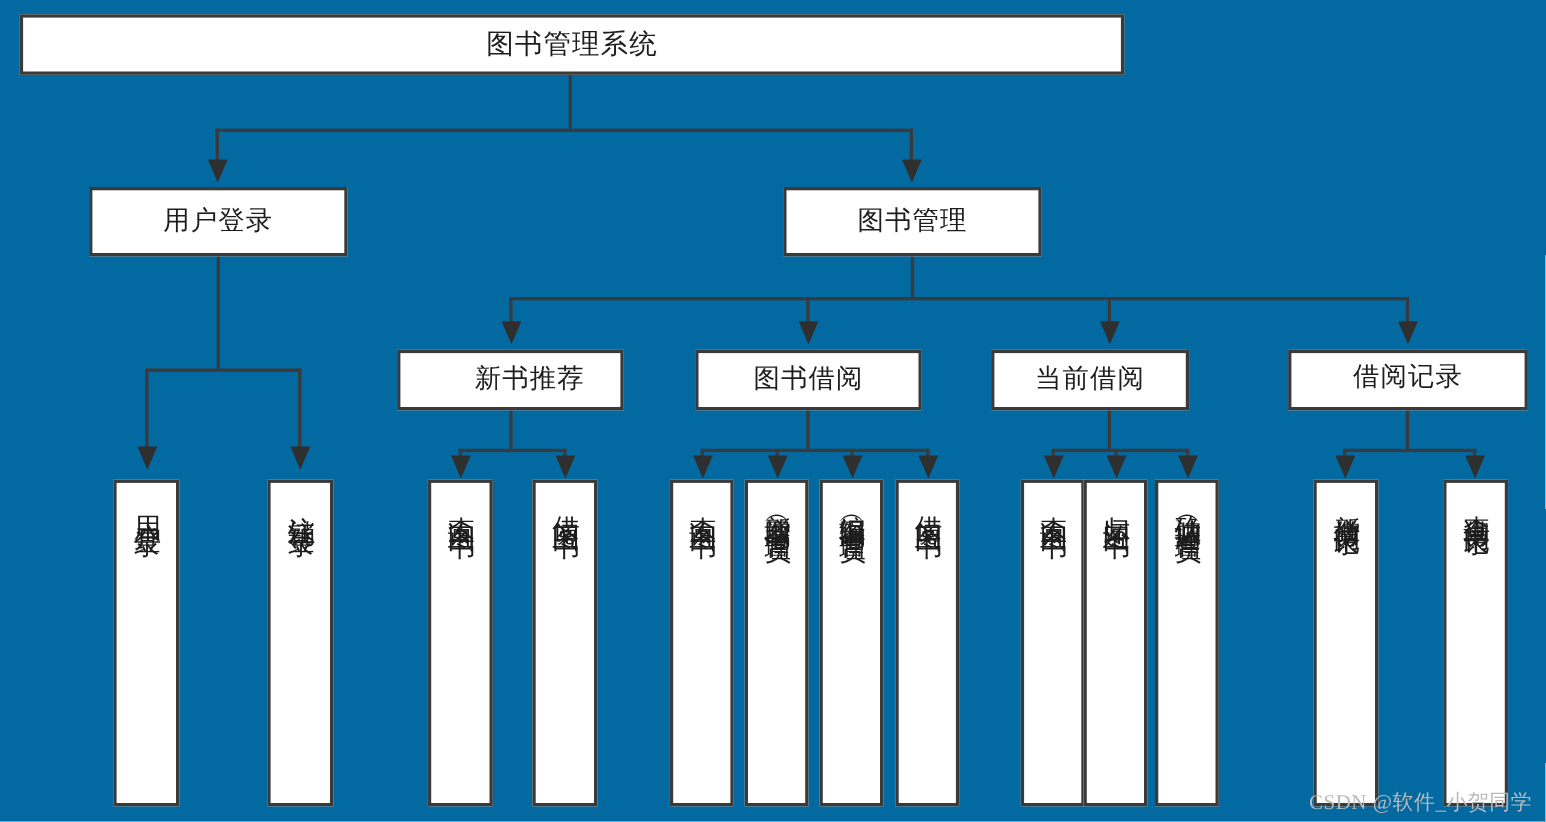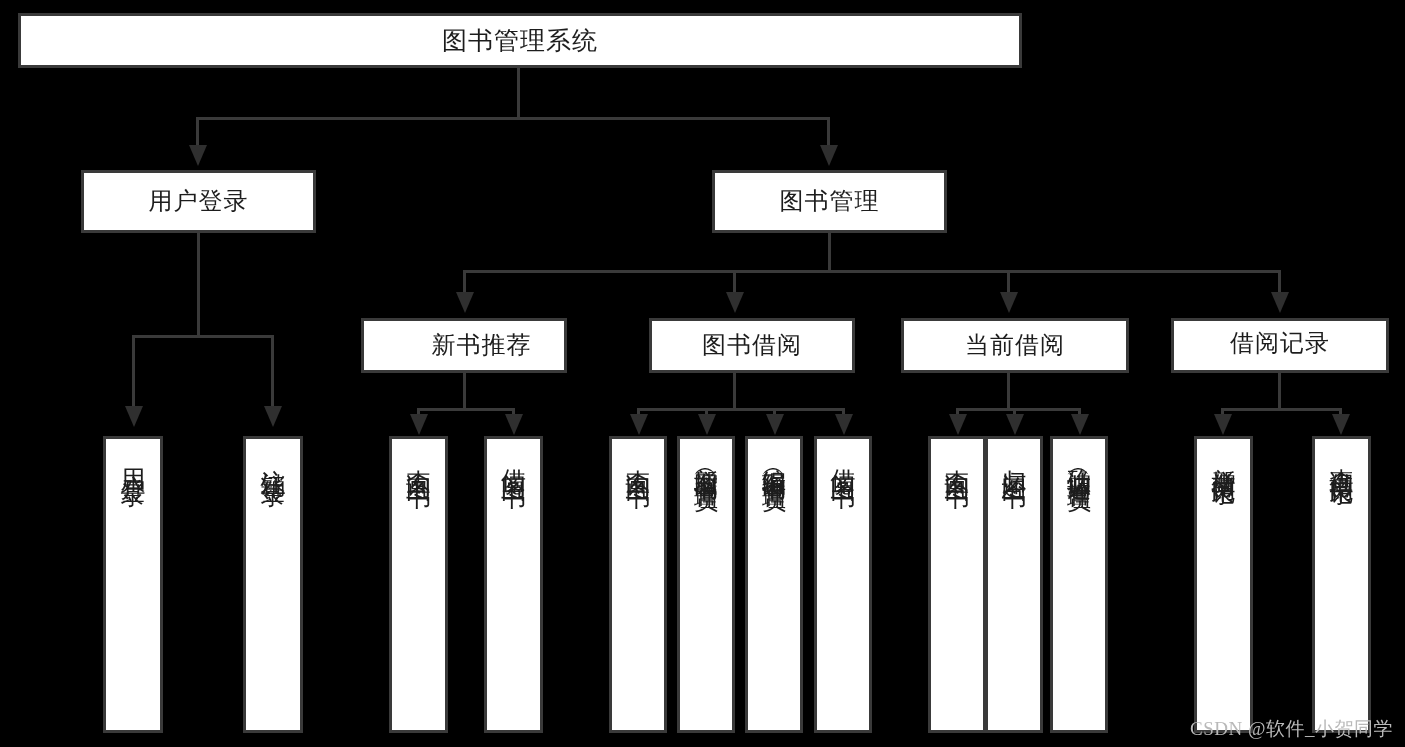--- a/index.html
+++ b/index.html
@@ -7,21 +7,21 @@
     padding: 0;
     background: #ffffff;
   }
   body {
     font-family: "Liberation Sans", "DejaVu Sans", sans-serif;
   }
   #canvas {
     position: relative;
     width: 1405px;
     height: 747px;
-    background: #000000;
+    background: #0369a1;
     overflow: hidden;
   }
   .node {
     position: absolute;
     box-sizing: border-box;
     border: 3px solid #3a3a3a;
     background: #ffffff;
     display: flex;
     align-items: center;
     justify-content: center;
@@ -130,24 +130,24 @@
   <div class="vline" style="left:733px; top:270px; height:24px;"></div>
   <div class="arrow" style="left:726px; top:292px;"></div>
   <div class="vline" style="left:1007px; top:270px; height:24px;"></div>
   <div class="arrow" style="left:1000px; top:292px;"></div>
   <div class="vline" style="left:1278px; top:270px; height:24px;"></div>
   <div class="arrow" style="left:1271px; top:292px;"></div>
 
   <div class="node horiz" style="left:361px; top:318px; width:206px; height:55px;padding-left:35px;">
     <span class="node-label">新书推荐</span>
   </div>
-  <div class="node horiz" style="left:632px; top:318px; width:206px; height:55px;margin-left:17px;">
+  <div class="node horiz" style="left:632px; top:318px; width:206px; height:55px;">
     <span class="node-label">图书借阅</span>
   </div>
-  <div class="node horiz" style="left:901px; top:318px; width:228px; height:55px;">
+  <div class="node horiz" style="left:901px; top:318px; width:180px; height:55px;">
     <span class="node-label">当前借阅</span>
   </div>
   <div class="node horiz" style="left:1171px; top:318px; width:218px; height:55px;font-family:Liberation Mono, monospace;">
     <span class="node-label">借阅记录</span>
   </div>
 
   <div class="vline" style="left:463px; top:373px; height:35px;"></div>
   <div class="hline" style="left:417px; top:408px; width:98px;"></div>
   <div class="vline" style="left:417px; top:408px; height:10px;"></div>
   <div class="arrow" style="left:410px; top:414px;"></div>

